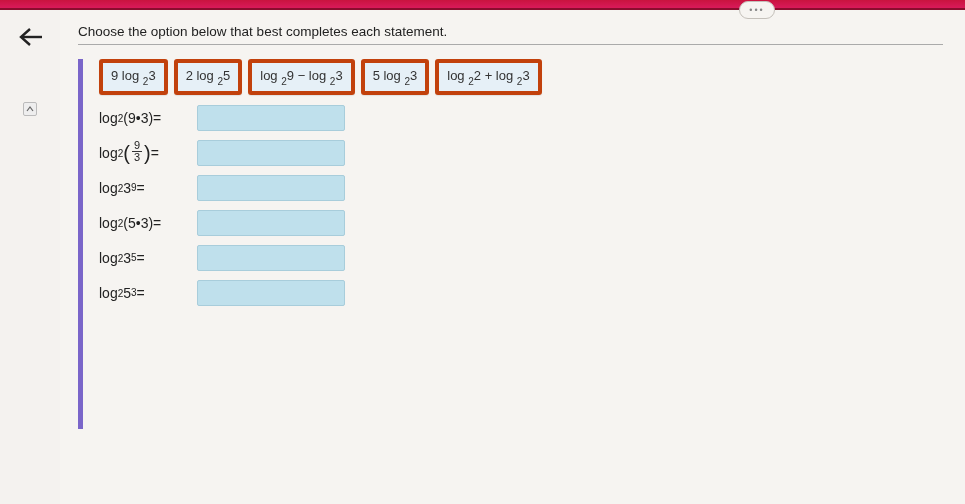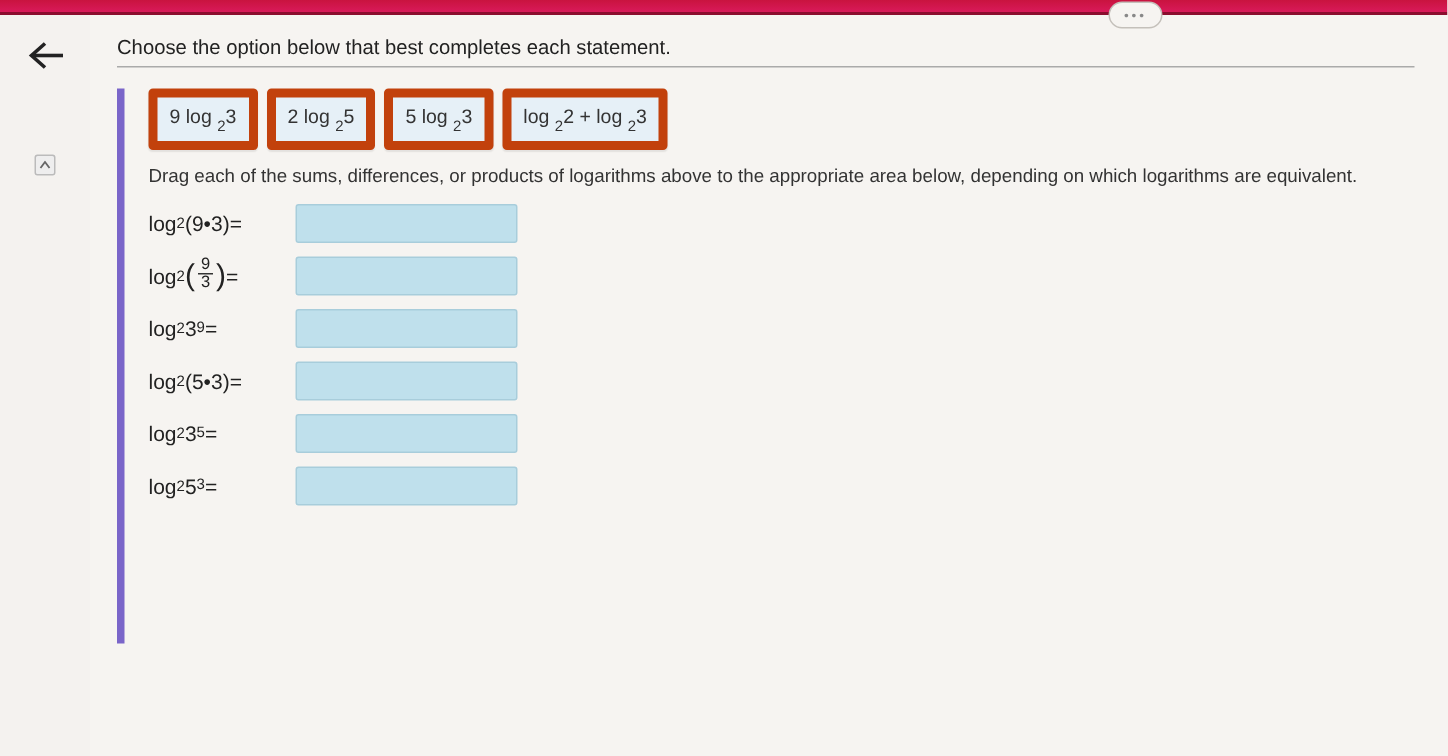--- a/index.html
+++ b/index.html
@@ -8,21 +8,21 @@
 .container{display:flex;height:494px}
 .leftcol{width:60px;flex:0 0 60px;background:#f4f2ef;display:flex;flex-direction:column;align-items:center;padding-top:16px}
 .backbtn{cursor:pointer}
 .scrollbtn{width:14px;height:14px;border:1px solid #bbb;background:#eee;display:flex;align-items:center;justify-content:center;margin-top:50px;border-radius:2px}
 .main{flex:1;background:#f6f4f1;padding:14px 22px 14px 18px;position:relative}
 .prompt{font-size:13.5px;color:#222;margin-bottom:5px}
 .hr{border:none;border-top:1px solid #aaa;margin-bottom:14px;position:relative}
 .dots{position:absolute;right:190px;top:-9px;width:36px;height:18px;border:1px solid #c4c0ba;border-radius:9px;background:#f6f4f1;display:flex;align-items:center;justify-content:center;font-size:9px;letter-spacing:2px;color:#888}
 .content{border-left:5px solid #7a65c9;padding-left:16px;min-height:370px}
 .chiprow{display:flex;gap:6px;margin-bottom:10px;flex-wrap:wrap}
-.chip{border:6px solid #c2410c;background:#e6f0f7;border-radius:3px;padding:5px 8px;font-size:13px;color:#333;cursor:move;white-space:nowrap;box-shadow:0 1px 1px rgba(0,0,0,.08)}
+.chip{border:4px solid #c2410c;background:#e6f0f7;border-radius:3px;padding:5px 8px;font-size:13px;color:#333;cursor:move;white-space:nowrap;box-shadow:0 1px 1px rgba(0,0,0,.08)}
 .instr{font-size:12.5px;color:#333;margin-bottom:12px}
 .eqrow{display:flex;align-items:center;margin:9px 0;font-size:14px;color:#222}
 .lhs{min-width:92px;display:flex;align-items:center}
 .dropzone{width:148px;height:26px;background:#bfe0ec;border:1px solid #a8cddb;border-radius:2px;margin-left:6px}
 sub{font-size:10px;vertical-align:sub;position:relative;top:1px}
 sup{font-size:10px;vertical-align:super}
 .frac{display:inline-flex;flex-direction:column;align-items:center;font-size:11px;line-height:1;margin:0 2px;position:relative;top:-1px}
 .frac .n{border-bottom:1px solid #333;padding:0 2px}
 .frac .d{padding:0 2px}
 .paren{font-size:20px;position:relative;top:1px}
@@ -48,25 +48,25 @@
 
   <div class="main">
     <div class="prompt">Choose the option below that best completes each statement.</div>
     <hr class="hr">
     <div class="dots">•••</div>
 
     <div class="content">
       <div class="chiprow">
         <div class="chip"><span>9 log</span> <sub>2</sub><span>3</span></div>
         <div class="chip"><span>2 log</span> <sub>2</sub><span>5</span></div>
+        <div class="chip"><span>log</span> <sub>2</sub><span>9 − log</span> <sub>2</sub><span>3</span></div>
         <div class="chip"><span>5 log</span> <sub>2</sub><span>3</span></div>
         <div class="chip"><span>log</span> <sub>2</sub><span>2 + log</span> <sub>2</sub><span>3</span></div>
       </div>
 
-      <div class="instr">Drag each of the sums, differences, or products of logarithms above to the appropriate area below, depending on which logarithms are equivalent.</div>
 
       <div class="eqrow">
         <span class="lhs"><span>log</span> <sub>2</sub>(<span>9</span> • <span>3</span>) <span>=</span></span>
         <div class="dropzone"></div>
       </div>
 
       <div class="eqrow">
         <span class="lhs">
             <span>log</span> 
             <sub>2</sub>

